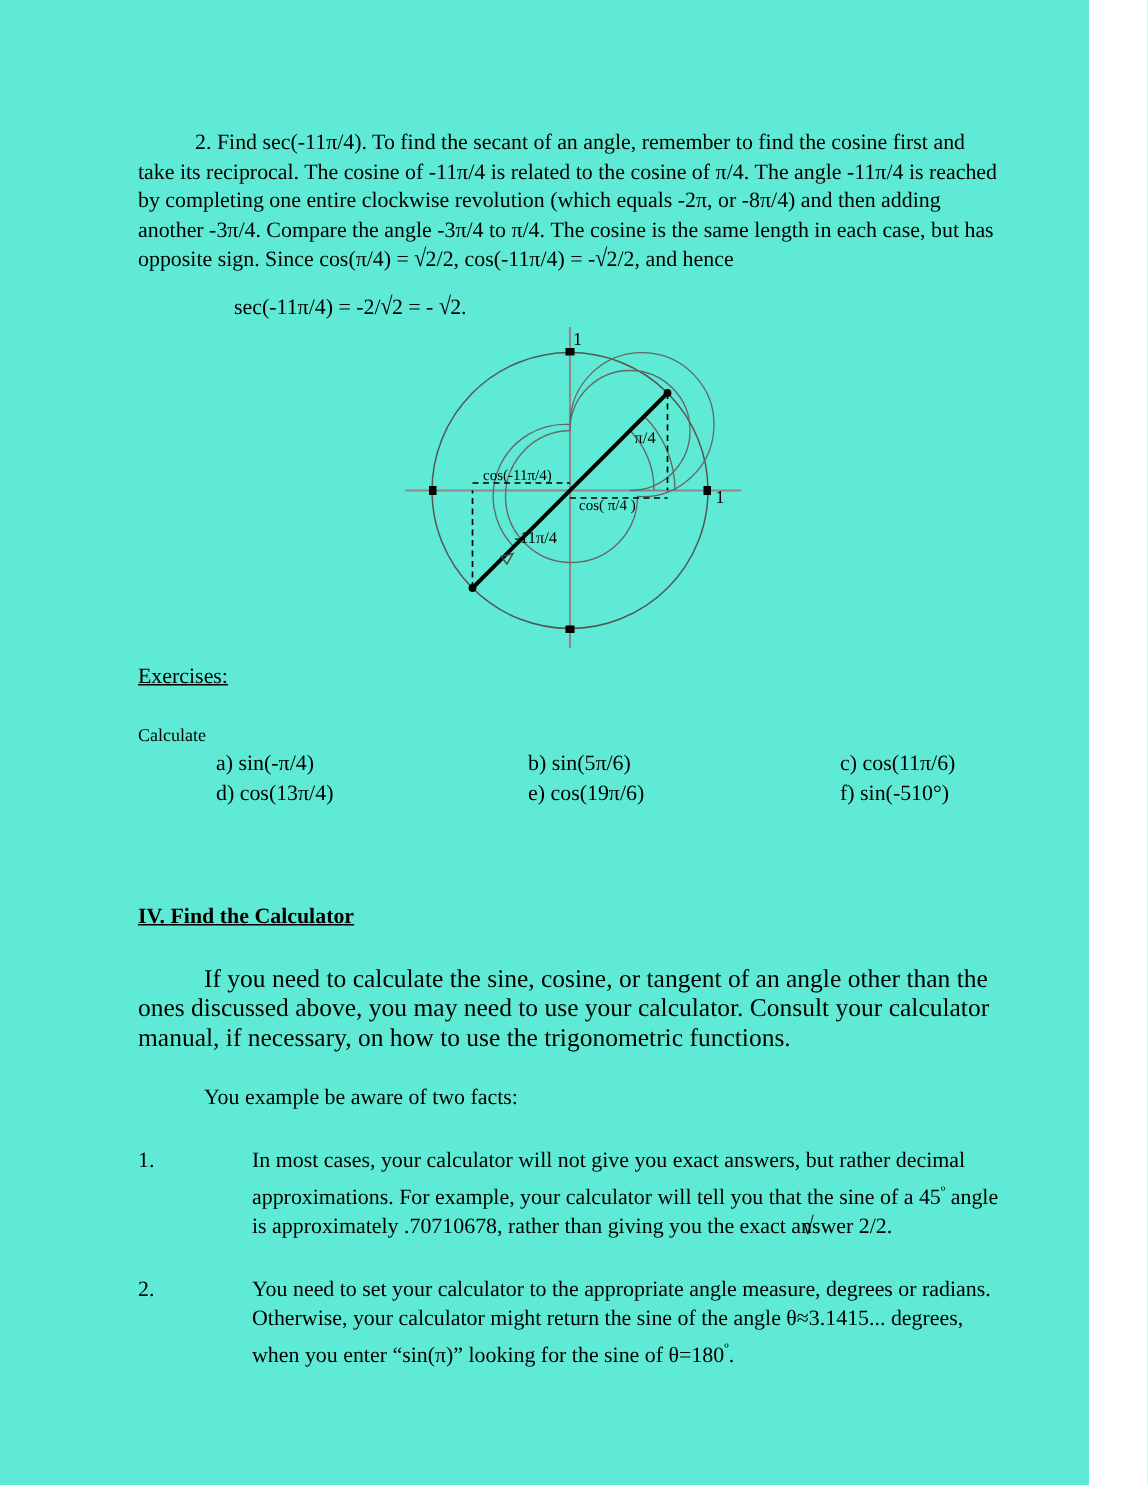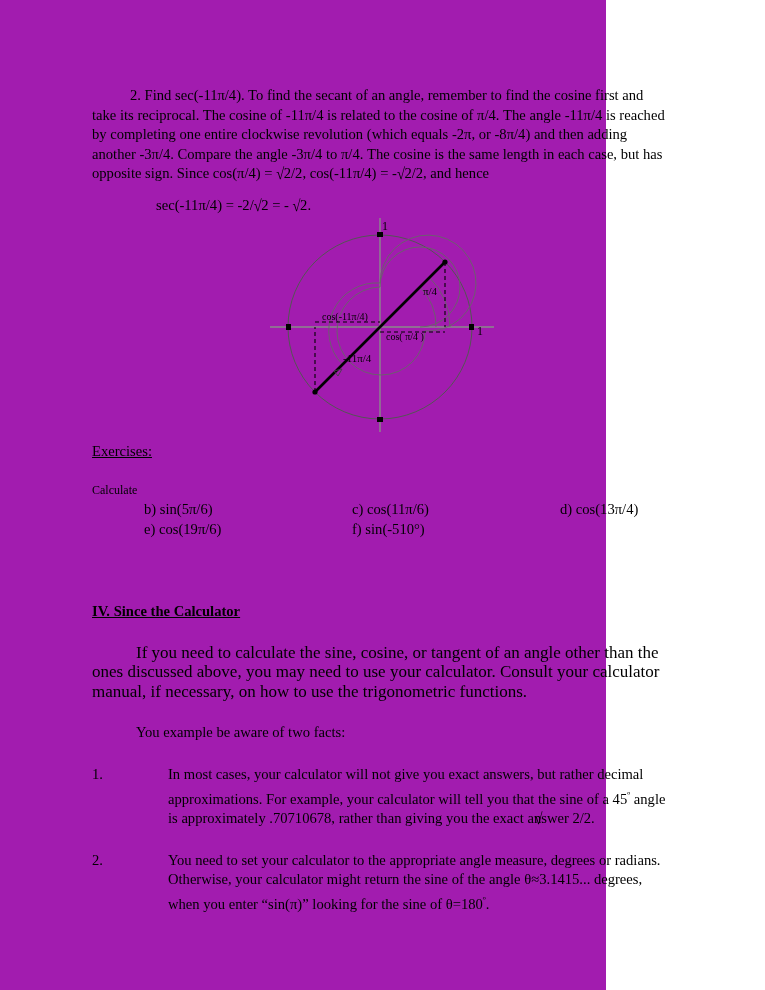--- a/index.html
+++ b/index.html
@@ -12,23 +12,23 @@
     width: 765px;
     height: 990px;
     position: relative;
     font-family: "Liberation Serif", "DejaVu Serif", serif;
     color: #000000;
     overflow: hidden;
   }
   .page {
     position: absolute;
     left: 0; top: 0;
-    width: 606px;
+    width: 726px;
     height: 990px;
-    background: #a21caf;
+    background: #5eead4;
   }
   .content {
     position: absolute;
     left: 92px;
     top: 86px;
     width: 578px;
   }
   p {
     margin: 0;
     font-size: 14.6px;
@@ -190,30 +190,31 @@
       <text x="75" y="148" font-family="Liberation Serif, serif" font-size="11" fill="#000000">-11π/4</text>
       <text x="54" y="106" font-family="Liberation Serif, serif" font-size="10" fill="#000000">cos(-11π/4)</text>
       <text x="118" y="126" font-family="Liberation Serif, serif" font-size="10" fill="#000000">cos( π/4 )</text>
     </svg>
   </div>
 
   <div class="exercises-block">
     <div class="section-underline">Exercises:</div>
     <div class="calculate-label">Calculate</div>
     <div class="ex-grid">
+      <div class="ex-cell">a) sin(-π/4)</div>
       <div class="ex-cell">b) sin(5π/6)</div>
       <div class="ex-cell">c) cos(11π/6)</div>
       <div class="ex-cell">d) cos(13π/4)</div>
       <div class="ex-cell">e) cos(19π/6)</div>
       <div class="ex-cell">f) sin(-510°)</div>
     </div>
   </div>
 
   <div class="calc-block">
-    <div class="calc-head">IV. Since the Calculator</div>
+    <div class="calc-head">IV. Find the Calculator</div>
 
     <p class="calc-para"><span class="lead-indent"></span><span>If you need to calculate the sine, cosine, or tangent of an angle other than the ones discussed above, you may need to use your calculator. Consult your calculator manual, if necessary, on how to use the trigonometric functions.</span></p>
 
     <p class="facts-intro">You example be aware of two facts:</p>
 
     <p class="fact">
       <span class="fact-body"><span class="hang">1.</span><span>In most cases, your calculator will not give you exact answers, but rather decimal approximations. For example, your calculator will tell you that the sine of a 45</span><sup class="deg">º</sup><span> angle is approximately .70710678, rather than giving you the exact answer </span><span class="sqrt-glyph">√</span><span>2/2.</span></span>
     </p>
 
     <p class="fact">

